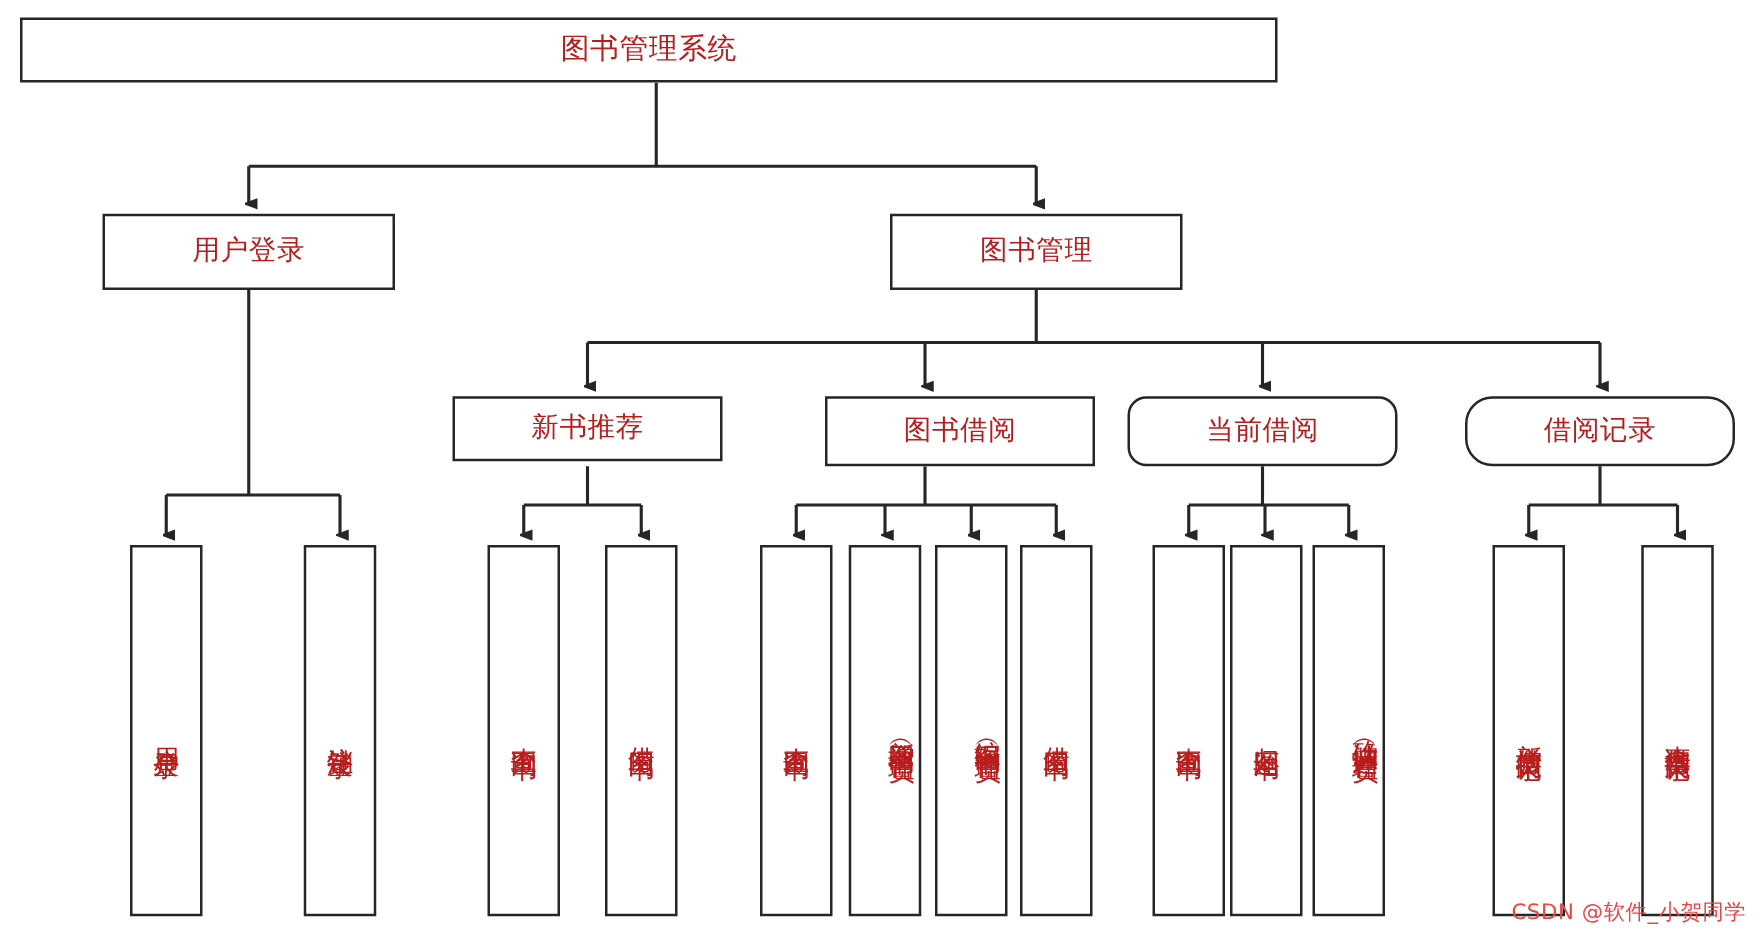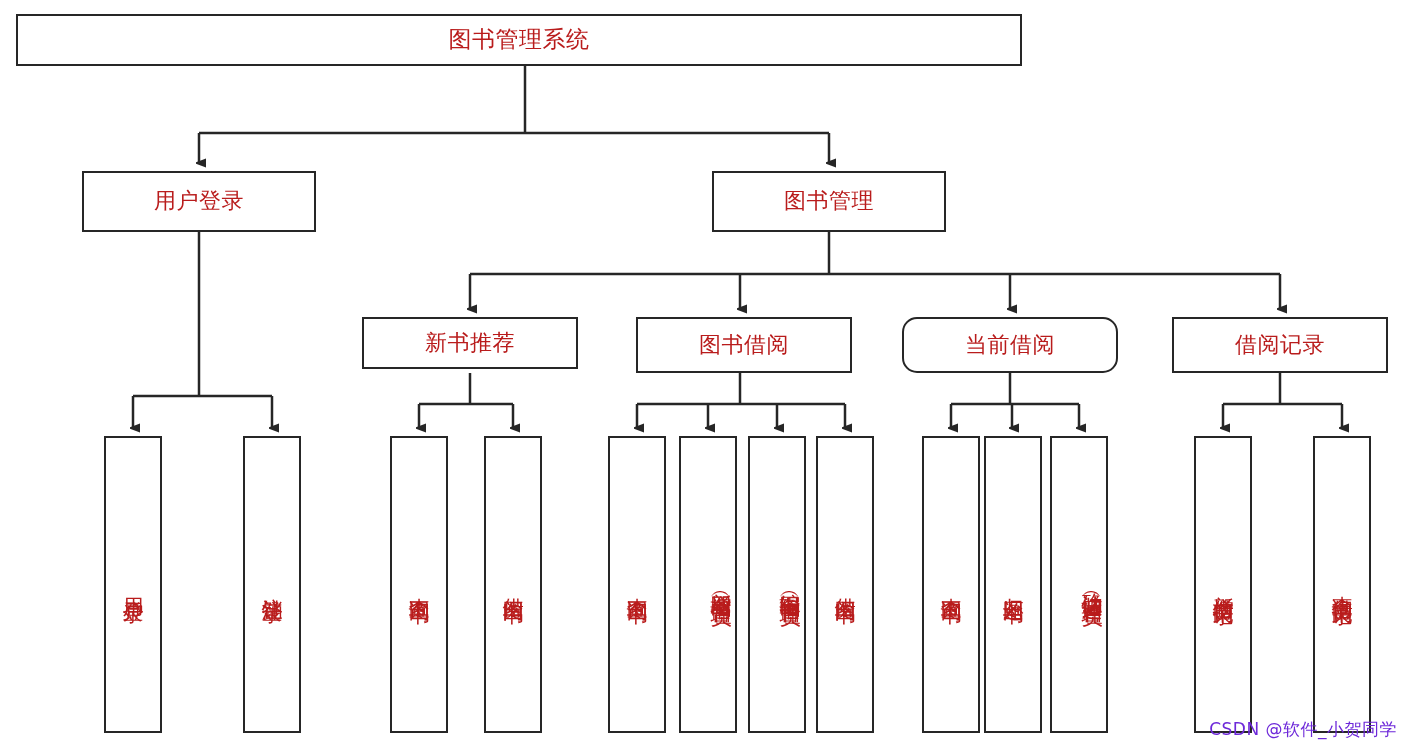--- a/index.html
+++ b/index.html
@@ -57,21 +57,21 @@
   .node.v .vlabel {
     writing-mode: vertical-rl;
     text-orientation: upright;
     white-space: nowrap;
   }
   #watermark {
     position: absolute;
     right: 8px;
     bottom: 6px;
     font-size: 17px;
-    color: #6d28d9;
+    color: #ef4444;
     letter-spacing: 0.5px;
     white-space: nowrap;
     pointer-events: none;
   }
 </style>
 </head>
 <body>
 
 <div id="canvas">
 
@@ -132,27 +132,27 @@
   <div class="node h" style="left:82px; top:171px; width:234px; height:61px;">
     <span>用户登录</span>
   </div>
   <div class="node h" style="left:712px; top:171px; width:234px; height:61px;">
     <span>图书管理</span>
   </div>
 
   <div class="node h" style="left:362px; top:317px; width:216px; height:52px;">
     <span>新书推荐</span>
   </div>
-  <div class="node h" style="left:636px; top:317px; width:216px; height:56px;">
+  <div class="node h" style="left:660px; top:317px; width:216px; height:56px;">
     <span>图书借阅</span>
   </div>
   <div class="node h" style="left:902px; top:317px; width:216px; height:56px;border-radius:15px;">
     <span>当前借阅</span>
   </div>
-  <div class="node h" style="left:1172px; top:317px; width:216px; height:56px;">
+  <div class="node h" style="left:1172px; top:317px; width:216px; height:56px;border-radius:22px;">
     <span>借阅记录</span>
   </div>
 
   <div class="node v" style="left:104px; top:436px; width:58px; height:297px;">
     <span class="vlabel">用户登录</span>
   </div>
   <div class="node v" style="left:243px; top:436px; width:58px; height:297px;">
     <span class="vlabel">注销登录</span>
   </div>
 

